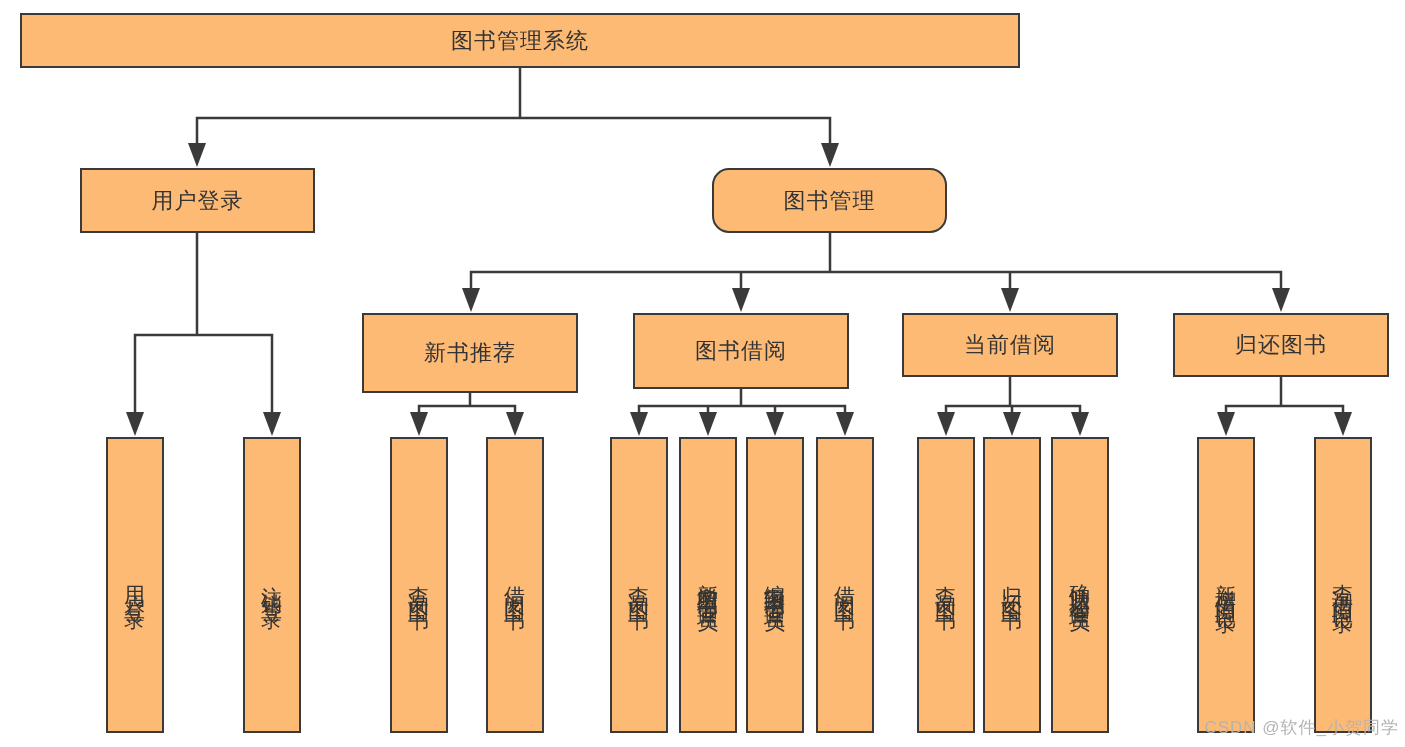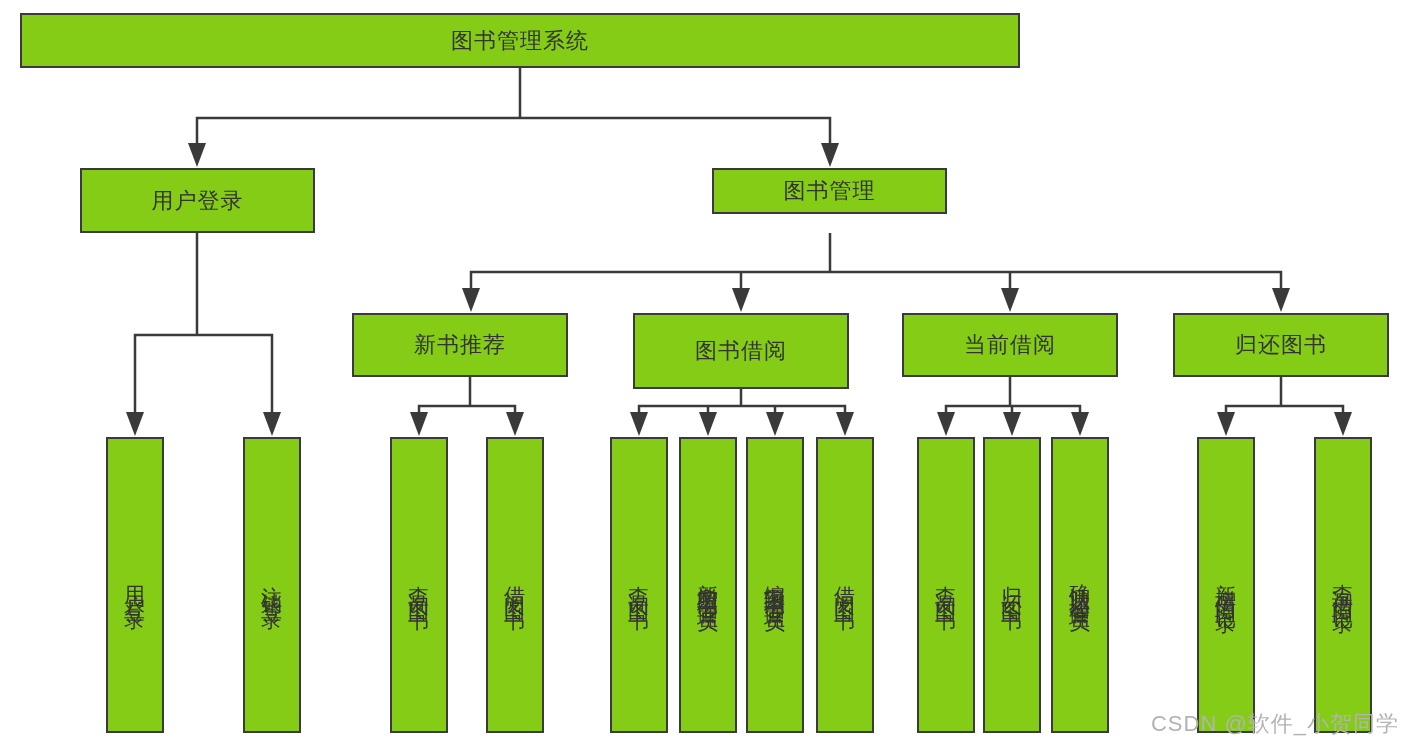--- a/index.html
+++ b/index.html
@@ -7,21 +7,21 @@
     position:relative;
     width:1405px;height:747px;
     background:#ffffff;
     font-family:"Liberation Sans","DejaVu Sans",sans-serif;
     overflow:hidden;
   }
   .node{
     position:absolute;
     box-sizing:border-box;
     border:2.5px solid #3a3a3a;
-    background:#84cc16;
+    background:#fdba74;
     display:flex;
     align-items:center;
     justify-content:center;
     color:#333333;
     font-size:22px;
     letter-spacing:1px;
     z-index:2;
   }
   .leaf{
     font-size:21px;
@@ -34,21 +34,21 @@
   }
   svg.connectors{
     position:absolute;
     left:0;top:0;
     z-index:1;
   }
   .watermark{
     position:absolute;
     right:6px;
     bottom:8px;
-    font-size:22px;
+    font-size:17px;
     color:#b3b3b3;
     letter-spacing:1px;
     z-index:3;
     white-space:nowrap;
   }
 </style>
 </head>
 <body>
 
 <div class="stage">
@@ -86,25 +86,25 @@
     </g>
   </svg>
 
   <div class="node" style="left:20px;top:13px;width:1000px;height:55px;">
     <span>图书管理系统</span>
   </div>
 
   <div class="node" style="left:80px;top:168px;width:235px;height:65px;">
     <span>用户登录</span>
   </div>
-  <div class="node" style="left:712px;top:168px;width:235px;height:46px;">
+  <div class="node" style="left:712px;top:168px;width:235px;height:65px;border-radius:17px;">
     <span>图书管理</span>
   </div>
 
-  <div class="node" style="left:352px;top:313px;width:216px;height:64px;">
+  <div class="node" style="left:362px;top:313px;width:216px;height:80px;">
     <span>新书推荐</span>
   </div>
   <div class="node" style="left:633px;top:313px;width:216px;height:76px;">
     <span>图书借阅</span>
   </div>
   <div class="node" style="left:902px;top:313px;width:216px;height:64px;align-items:center;">
     <span>当前借阅</span>
   </div>
   <div class="node" style="left:1173px;top:313px;width:216px;height:64px;">
     <span>归还图书</span>

